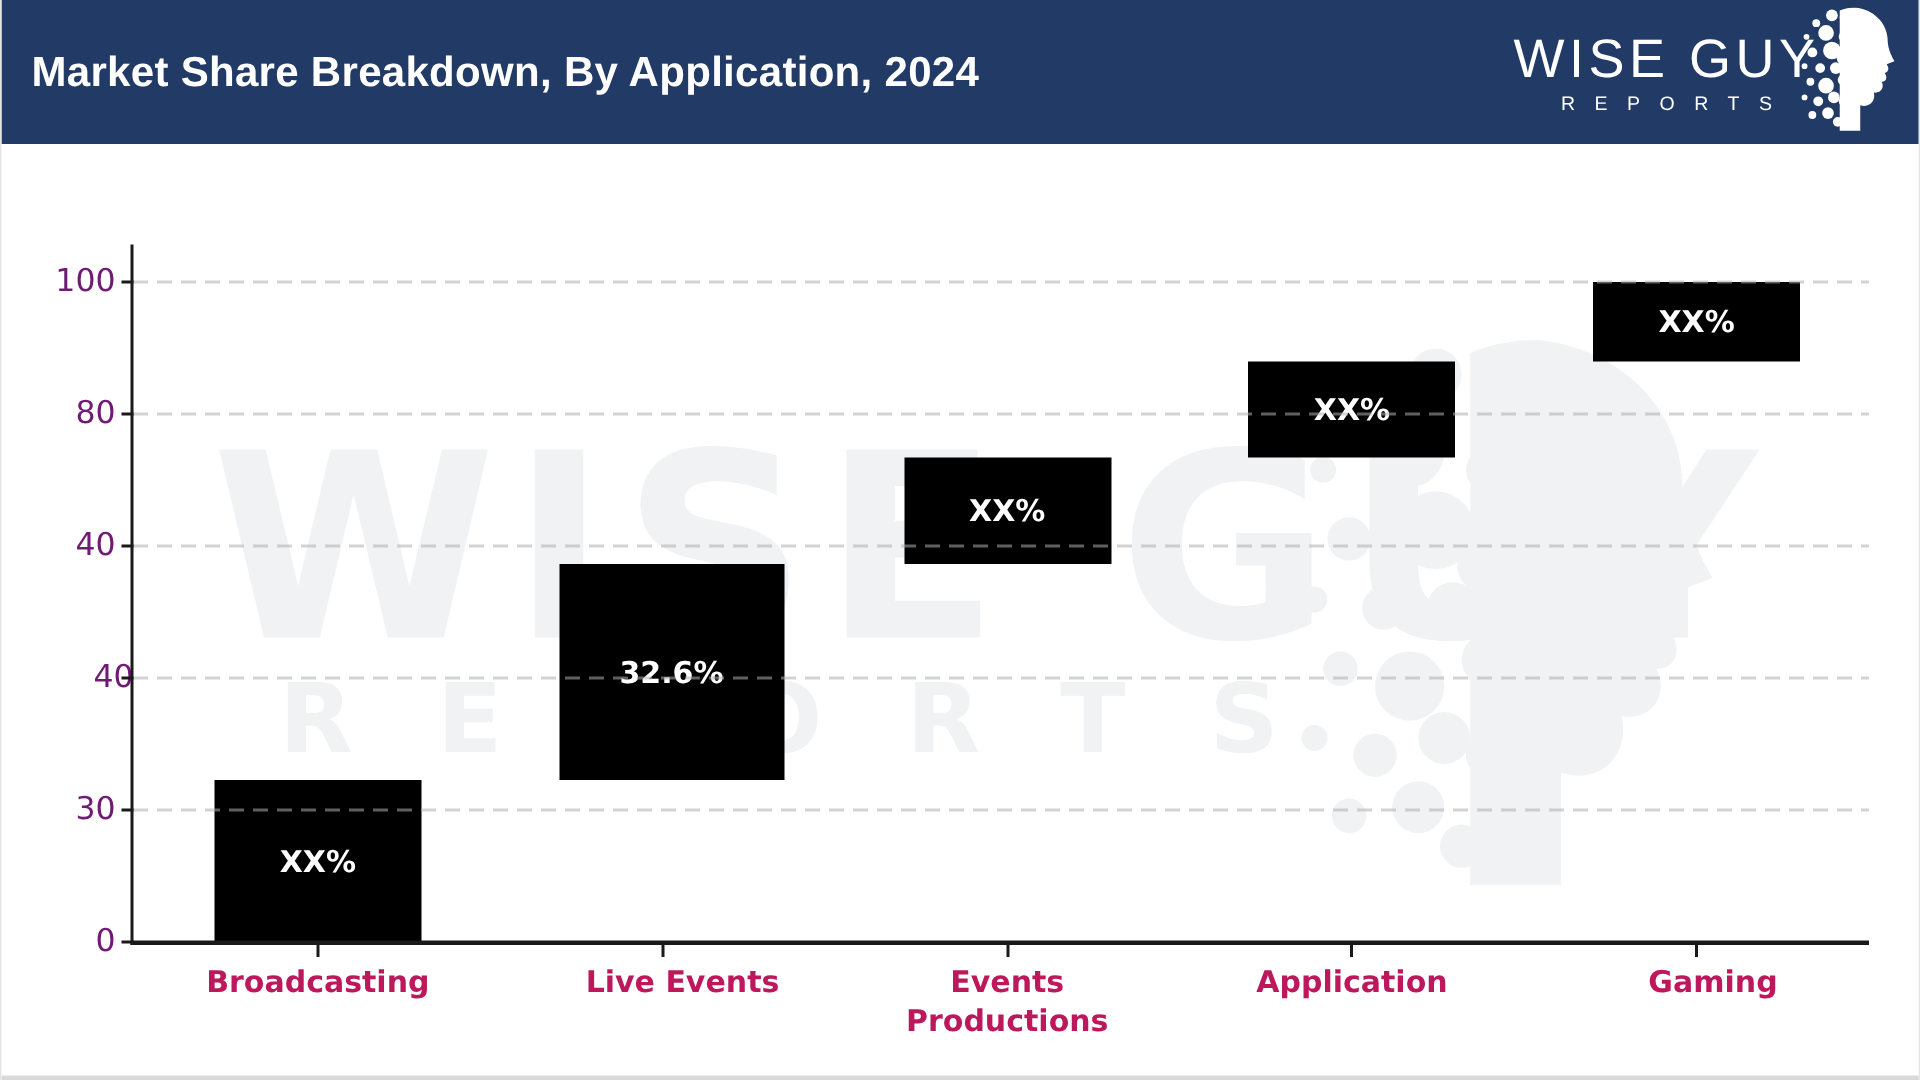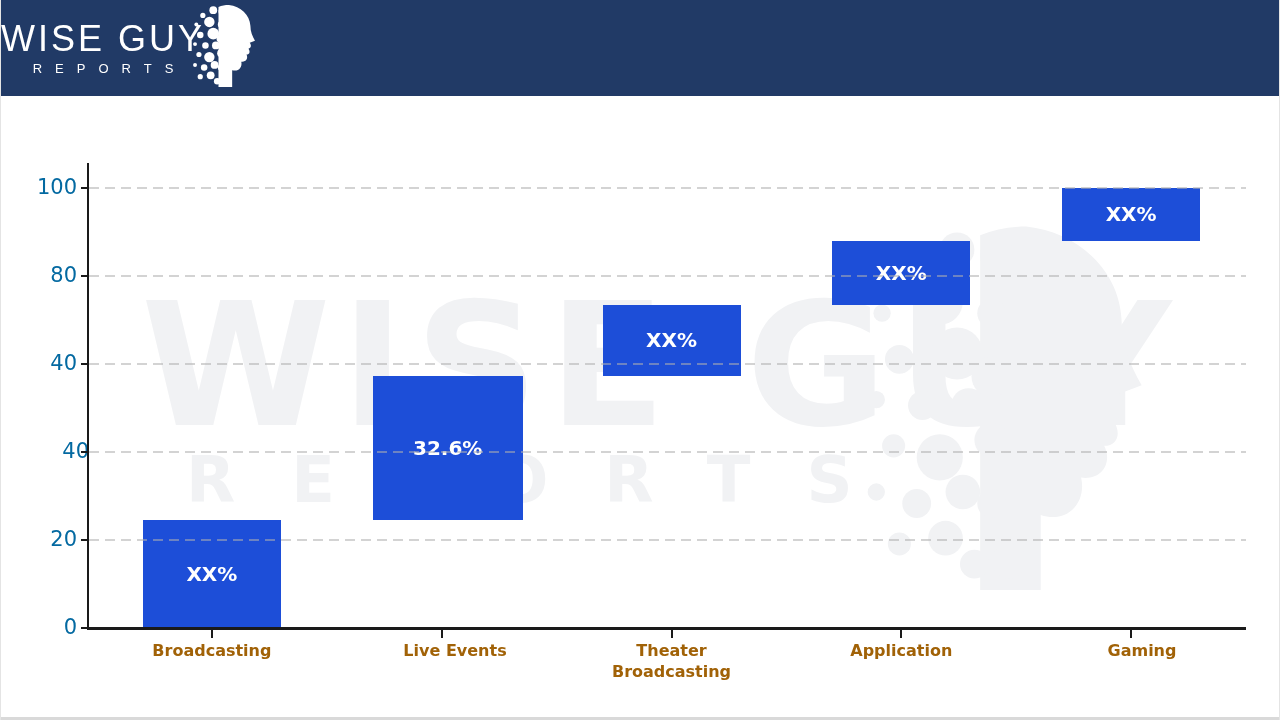--- a/index.html
+++ b/index.html
@@ -113,47 +113,47 @@
     height: 2px;
     background: repeating-linear-gradient(90deg,
       rgba(175,175,175,0.55) 0 10px, rgba(0,0,0,0) 10px 16px);
     z-index: 2;
   }
   .ytick-label {
     position: absolute;
     width: 60px;
     text-align: right;
     font-size: 21px;
-    color: #0369a1;
+    color: #701a75;
     z-index: 3;
   }
   .ytick-mark { position: absolute; width: 8px; height: 2px; background: #1a1a1a; z-index: 4; }
   .xtick-mark { position: absolute; width: 2px; height: 8px; background: #1a1a1a; z-index: 4; }
   .bar {
     position: absolute;
-    background: #1d4ed8;
+    background: #000000;
     z-index: 1;
     display: flex;
     align-items: center;
     justify-content: center;
   }
   .bar-label {
     position: relative;
     color: #ffffff;
     font-size: 20px;
     font-weight: 700;
     z-index: 3;
   }
   .cat-label {
     position: absolute;
     width: 170px;
     text-align: center;
-    font-size: 16px;
-    font-weight: 700;
-    color: #a16207;
+    font-size: 20px;
+    font-weight: 700;
+    color: #be185d;
     line-height: 1.3;
     z-index: 3;
   }
 
   .bottom-strip {
     position: absolute;
     left: 0; bottom: 0;
     width: 1280px; height: 3px;
     background: #d9d9d9;
     z-index: 5;
@@ -189,20 +189,21 @@
         <circle cx="46" cy="30" r="5"></circle>
           <circle cx="46" cy="52" r="7"></circle>
           <circle cx="46" cy="74" r="6"></circle>
         <circle cx="46" cy="96" r="5"></circle>
           <circle cx="52" cy="116" r="6"></circle>
       </g>
     </defs>
   </svg>
 
   <div class="header">
+    <div class="page-title">Market Share Breakdown, By Application, 2024</div>
     <div class="brand-logo">
       <div class="logo-text">
         <span class="logo-line1">WISE GUY</span>
         <span class="logo-line2">REPORTS</span>
       </div>
       <svg class="logo-face" width="68" height="86" viewBox="0 0 104 132">
           <use href="#face"></use>
         </svg>
     </div>
   </div>
@@ -212,21 +213,21 @@
     <div class="watermark-text1">WISE GUY</div>
     <div class="watermark-text2">REPORTS</div>
     <svg class="watermark-face" width="300" height="382" viewBox="0 0 104 132">
         <use href="#face"></use>
       </svg>
 
     <div id="plot">
         <div class="ytick-label" style="left: 16px; top: 519px;">0</div>
         <div class="ytick-mark" style="left: 80px; top: 531px;"></div>
         <div class="gridline" style="left: 88px; top: 442.9px; width: 1157px;"></div>
-        <div class="ytick-label" style="left: 16px; top: 430.9px;">20</div>
+        <div class="ytick-label" style="left: 16px; top: 430.9px;">30</div>
         <div class="ytick-mark" style="left: 80px; top: 442.9px;"></div>
         <div class="gridline" style="left: 88px; top: 354.8px; width: 1157px;"></div>
         <div class="ytick-label" style="left: 28px; top: 342.8px;">40</div>
         <div class="ytick-mark" style="left: 80px; top: 354.8px;"></div>
         <div class="gridline" style="left: 88px; top: 266.7px; width: 1157px;"></div>
         <div class="ytick-label" style="left: 16px; top: 254.7px;">40</div>
         <div class="ytick-mark" style="left: 80px; top: 266.7px;"></div>
         <div class="gridline" style="left: 88px; top: 178.6px; width: 1157px;"></div>
         <div class="ytick-label" style="left: 16px; top: 166.6px; text-align: right;">80</div>
         <div class="ytick-mark" style="left: 80px; top: 178.6px;"></div>
@@ -240,21 +241,21 @@
         <div class="cat-label" style="left: 125.9px; top: 545px;">Broadcasting</div>
         <div class="bar" style="left: 371.7px; top: 280.034px; width: 150px; height: 143.603px;">
           <div class="bar-label">32.6%</div>
         </div>
         <div class="xtick-mark" style="left: 439.7px; top: 534px;"></div>
         <div class="cat-label" style="left: 369px; top: 545px;">Live Events</div>
         <div class="bar" style="left: 601.5px; top: 208.673px; width: 138px; height: 71.361px;">
           <div class="bar-label">XX%</div>
         </div>
         <div class="xtick-mark" style="left: 669.5px; top: 534px;"></div>
-        <div class="cat-label" style="left: 585.5px; top: 545px;">Theater Broadcasting</div>
+        <div class="cat-label" style="left: 585.5px; top: 545px;">Events Productions</div>
         <div class="bar" style="left: 831.3px; top: 145.241px; width: 138px; height: 63.432px;">
           <div class="bar-label">XX%</div>
         </div>
         <div class="xtick-mark" style="left: 899.3px; top: 534px;"></div>
         <div class="cat-label" style="left: 815.3px; top: 545px;">Application</div>
         <div class="bar" style="left: 1061.1px; top: 91.5px; width: 138px; height: 53.741px;">
           <div class="bar-label">XX%</div>
         </div>
         <div class="xtick-mark" style="left: 1129.1px; top: 534px;"></div>
         <div class="cat-label" style="left: 1056px; top: 545px;">Gaming</div>

